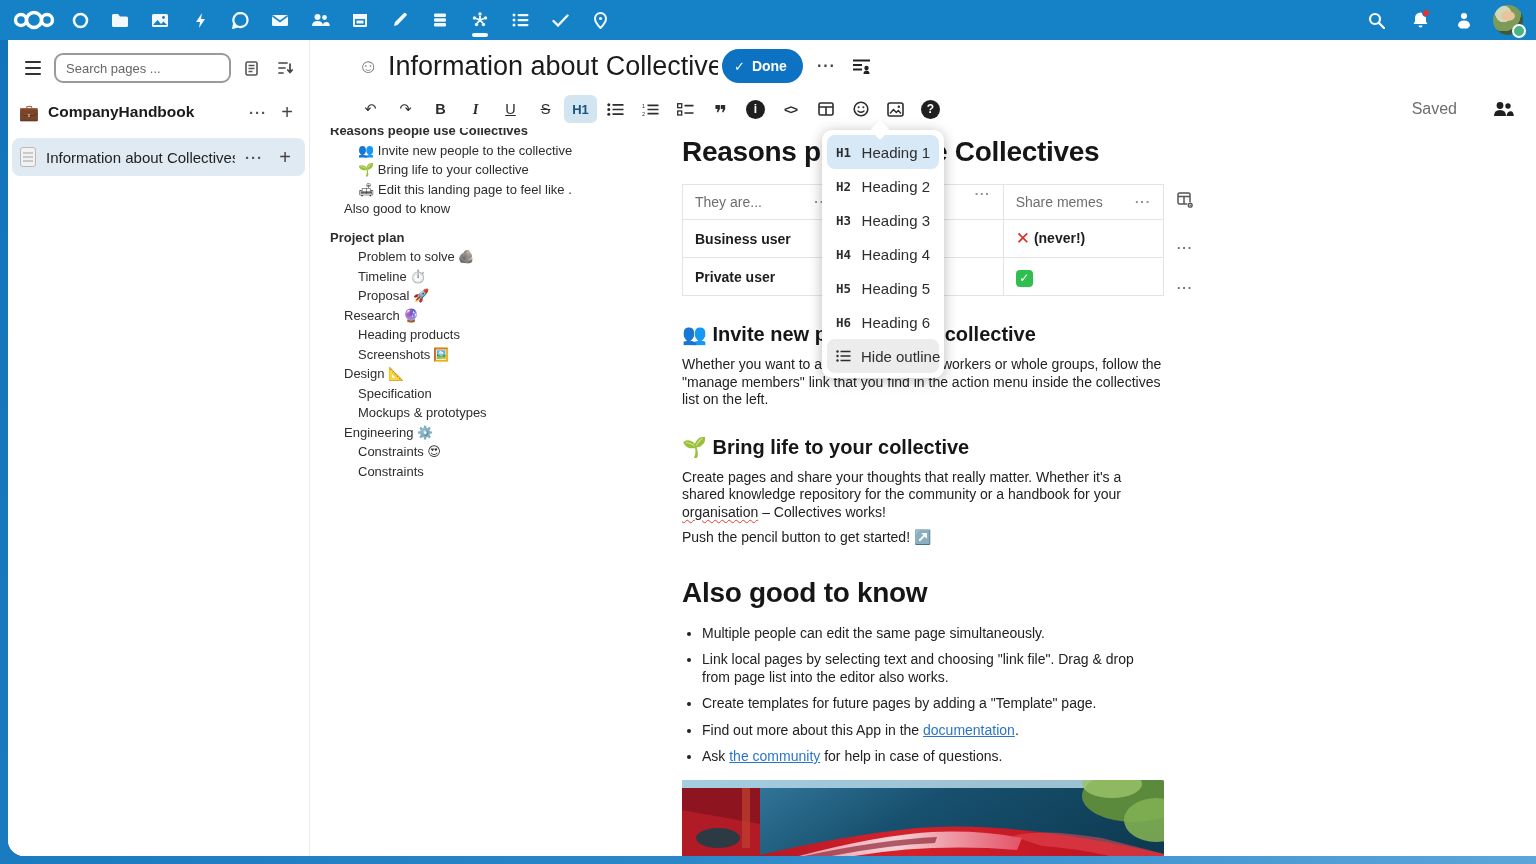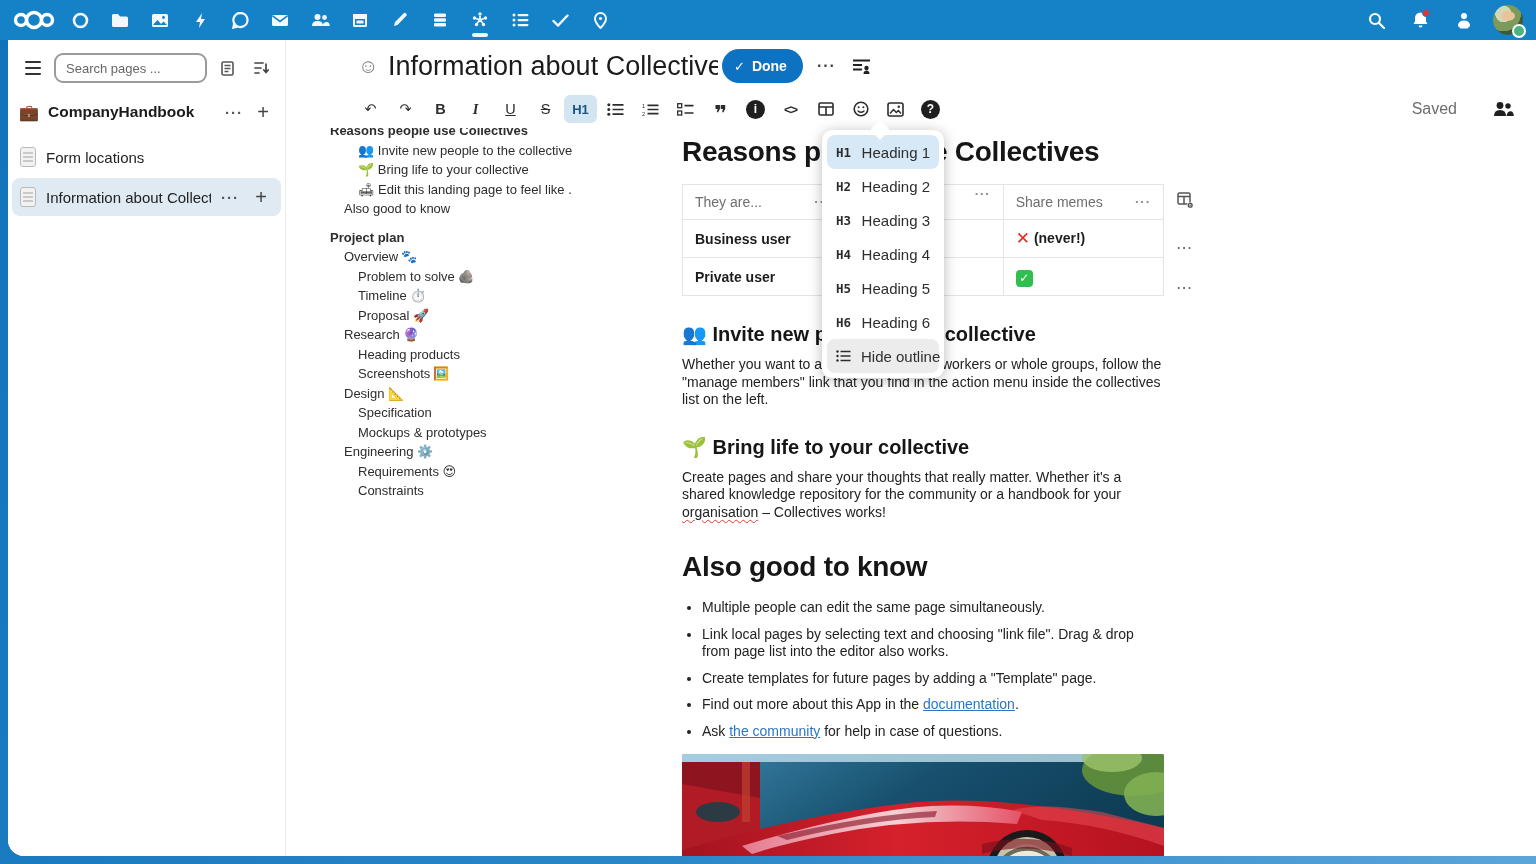--- a/index.html
+++ b/index.html
@@ -26,21 +26,21 @@
   .avatar { width:30px; height:30px; border-radius:50%; position:relative;
     background:radial-gradient(circle at 35% 30%,#cfd8b8 0 28%,#7c9a5a 29% 60%,#3c5a35 61% 100%); }
   .avatar::before { content:""; position:absolute; top:6px; left:8px; width:14px; height:10px;
     border-radius:50%; background:#e8c49a; }
   .status-dot { position:absolute; right:-3px; bottom:-3px; width:14px; height:14px;
     border-radius:50%; background:#49b382; border:2px solid #fff; }
   
   .card { position:absolute; top:40px; left:8px; right:0; bottom:8px; background:#fff;
     border-bottom-left-radius:16px; overflow:hidden; }
   
-  .sidebar { position:absolute; top:0; left:0; bottom:0; width:278px; background:#fff;
+  .sidebar { position:absolute; top:0; left:0; bottom:0; width:302px; background:#fff;
     border-right:1px solid #ececec; padding-top:10px; }
   .sb-top { display:flex; align-items:center; gap:6px; padding:0 10px; height:36px; }
   .hamburger { width:30px; height:30px; display:flex; flex-direction:column; gap:4px;
     align-items:center; justify-content:center; }
   .hamburger i { display:block; width:16px; height:2px; background:#333; border-radius:1px; }
   .search-box { flex:1; height:30px; border:2px solid #9a9a9a; border-radius:9px; padding:0 10px;
     font-size:13px; color:#555; outline:none; font-family:inherit; min-width:0; }
   .search-box::placeholder { color:#666; }
   .sb-iconbtn { width:28px; height:28px; display:flex; align-items:center; justify-content:center; color:#555; }
   .collective-row { display:flex; align-items:center; height:40px; padding:0 10px; margin-top:6px; gap:8px; }
@@ -290,24 +290,20 @@
           </svg>
       </div>
     </div>
     <div class="collective-row">
       <span class="collective-emoji">💼</span>
       <span class="collective-name">CompanyHandbook</span>
       <span class="dots">···</span>
       <span class="plus">+</span>
     </div>
     <div class="page-list">
-      <div class="page-row">
-        <span class="page-icon"></span>
-        <span class="page-label">Form locations</span>
-      </div>
       <div class="page-row selected">
         <span class="page-icon"></span>
         <span class="page-label">Information about Collectives</span>
         <span class="dots">···</span>
         <span class="plus">+</span>
       </div>
     </div>
   </div>
 
   <div class="main">
@@ -317,32 +313,31 @@
         <span>Outline</span>
         <span>✕</span>
       </div>
       <div class="ol-item l0">Reasons people use Collectives</div>
       <div class="ol-item l2">👥 Invite new people to the collective</div>
       <div class="ol-item l2">🌱 Bring life to your collective</div>
       <div class="ol-item l2">🛋 Edit this landing page to feel like .</div>
       <div class="ol-item l1">Also good to know</div>
       <div class="ol-gap"></div>
       <div class="ol-item l0">Project plan</div>
-      <div class="ol-item l1">Overview 🐾</div>
       <div class="ol-item l2">Problem to solve 🪨</div>
       <div class="ol-item l2">Timeline ⏱️</div>
       <div class="ol-item l2">Proposal 🚀</div>
       <div class="ol-item l1">Research 🔮</div>
       <div class="ol-item l2">Heading products</div>
       <div class="ol-item l2">Screenshots 🖼️</div>
       <div class="ol-item l1">Design 📐</div>
       <div class="ol-item l2">Specification</div>
       <div class="ol-item l2">Mockups &amp; prototypes</div>
       <div class="ol-item l1">Engineering ⚙️</div>
-      <div class="ol-item l2">Requirements 😍</div>
+      <div class="ol-item l2">Constraints 😍</div>
       <div class="ol-item l2">Constraints</div>
     </div>
 
     <div class="ed-head">
       <div class="title-row">
         <span class="emoji-btn">☺</span>
         <span class="page-title">Information about Collectives</span>
         <button class="done-btn">
           <span class="done-check">✓</span>
           <span>Done</span>
@@ -516,20 +511,21 @@
           <span class="row-gutter cell-dots rowdots1">···</span>
           <span class="row-gutter cell-dots rowdots2">···</span>
         </div>
 
         <h2 class="h2">👥 Invite new people to the collective</h2>
         <p class="para">Whether you want to add your friends, co-workers or whole groups, follow the "manage members" link that you find in the action menu inside the collectives list on the left.</p>
 
         <h2 class="h2">🌱 Bring life to your collective</h2>
         <p class="para"><span>Create pages and share your thoughts that really matter. Whether it's a shared knowledge repository for the community or a handbook for your </span><span class="squiggle">organisation</span><span> – Collectives works!</span></p>
 
+        <p class="para">Push the pencil button to get started! ↗️</p>
 
         <h1 class="h1" style="margin-top:30px">Also good to know</h1>
         <ul class="bl">
           <li><span>Multiple people can edit the same page simultaneously.</span><a class="link"></a><span></span></li>
           <li><span>Link local pages by selecting text and choosing "link file". Drag &amp; drop from page list into the editor also works.</span><a class="link"></a><span></span></li>
           <li><span>Create templates for future pages by adding a "Template" page.</span><a class="link"></a><span></span></li>
           <li><span>Find out more about this App in the </span><a class="link">documentation</a><span>.</span></li>
           <li><span>Ask </span><a class="link">the community</a><span> for help in case of questions.</span></li>
         </ul>
 

